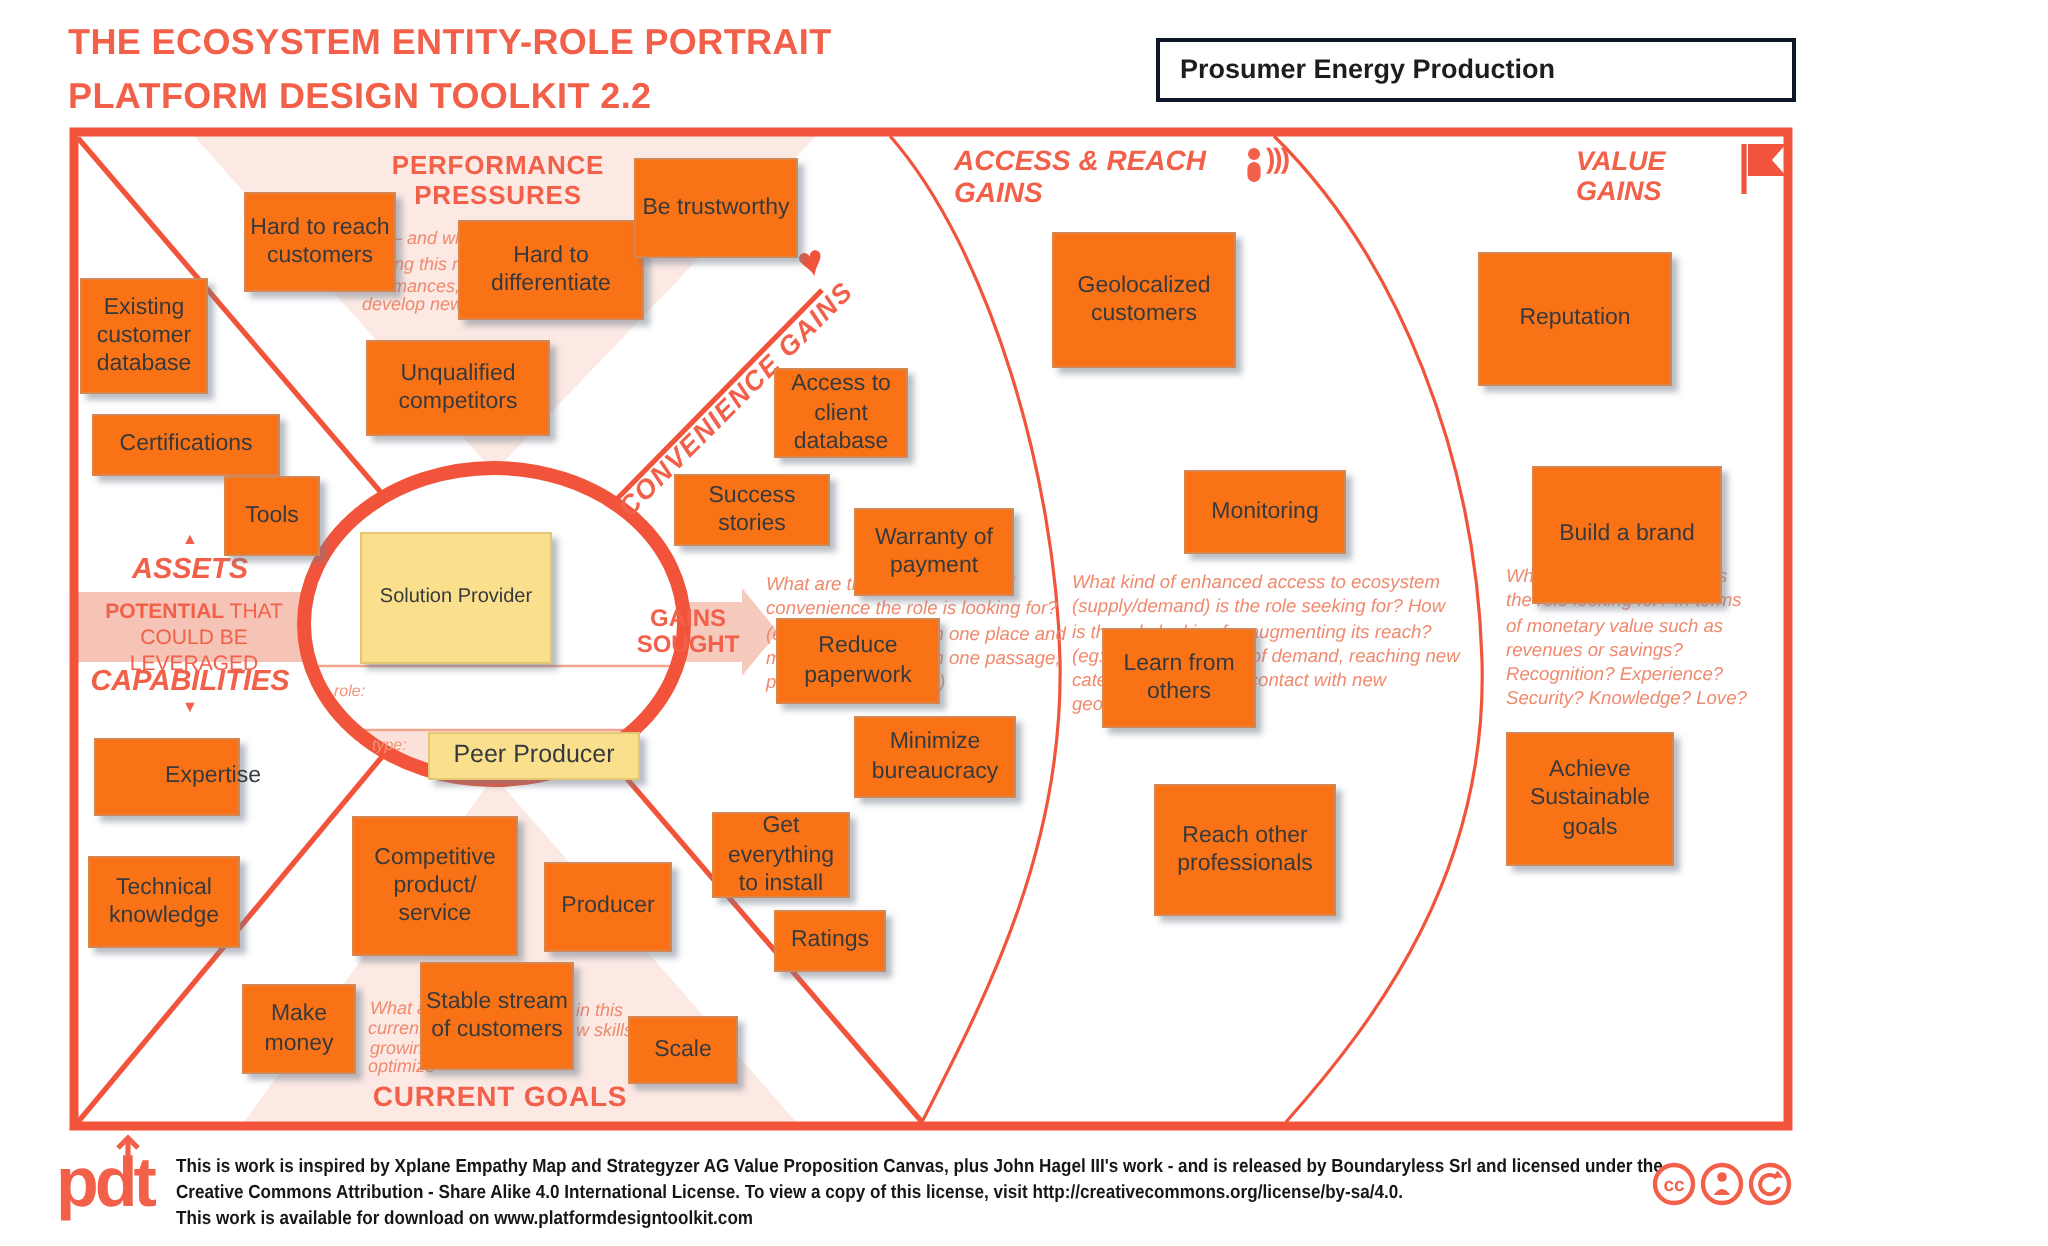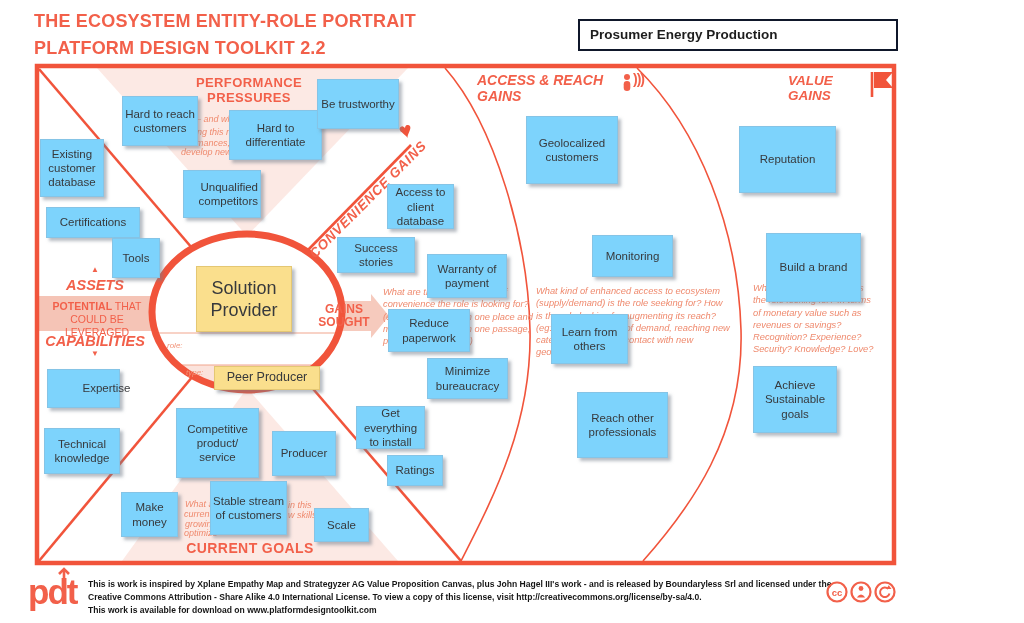--- a/index.html
+++ b/index.html
@@ -7,21 +7,21 @@
         font-family:"Liberation Sans",sans-serif;}
   .abs{position:absolute;}
   svg.backdrop{position:absolute;left:0;top:0;z-index:1;}
   .title{left:34px;top:8px;font-size:18px;font-weight:bold;color:#F2604A;line-height:1.5;letter-spacing:.2px;z-index:4;}
   .rolebox{left:578px;top:19px;width:306px;height:20px;border:2px solid #0f172a;background:#fff;
            padding:4px 0 4px 10px;font-size:13.5px;font-weight:bold;color:#1d1d1d;z-index:4;line-height:20px;}
   .seclabel{color:#F2604A;font-weight:bold;text-align:center;z-index:2;}
   .ital{font-style:italic;}
   .prompt{position:absolute;font-style:italic;color:#EF8A6E;font-size:9.3px;line-height:1.32;z-index:2;}
   .frag{position:absolute;font-style:italic;color:#EF8A6E;font-size:9px;z-index:2;white-space:nowrap;}
-  .note{position:absolute;z-index:3;background:#7dd3fc;border:1px solid rgba(150,170,190,.35);
+  .note{position:absolute;z-index:3;background:#f97316;border:1px solid rgba(150,170,190,.35);
         box-shadow:3px 3px 3px rgba(115,125,140,.5);display:flex;align-items:center;justify-content:center;
         text-align:center;font-size:11.5px;line-height:1.22;color:#37393c;padding:2px;box-sizing:border-box;}
   .note.yellow{background:#FADF8D;border-color:rgba(205,175,90,.5);}
   .fieldlbl{position:absolute;font-style:italic;color:#F2957B;font-size:8px;z-index:2;}
   .tri{position:absolute;color:#F2604A;font-size:8px;text-align:center;z-index:2;line-height:1;}
   .footer-line{position:absolute;left:88px;font-size:9.5px;font-weight:bold;color:#161616;white-space:nowrap;
                transform:scaleX(.9);transform-origin:0 0;z-index:4;}
   .logo{left:28px;top:574px;font-size:35px;font-weight:bold;color:#F2604A;letter-spacing:-2px;z-index:4;line-height:1;}
   .heart{left:399px;top:120px;font-size:22px;color:#F1543B;transform:rotate(-14deg);z-index:2;line-height:1;}
   .waves{left:633px;top:71px;font-size:14px;font-weight:bold;color:#F2604A;letter-spacing:-1px;z-index:2;}
@@ -109,27 +109,27 @@
   <div class="frag" style="left:184px;top:509px;">current m</div>
   <div class="frag" style="left:185px;top:519px;">growing</div>
   <div class="frag" style="left:184px;top:528px;">optimize</div>
   <div class="frag" style="left:288px;top:500px;">in this</div>
   <div class="frag" style="left:288px;top:510px;">w skills,</div>
 
   <div class="prompt" style="left:383px;top:286px;width:154px;">What are the gains in terms of convenience the role is looking for? (eg: find everything in one place and manage everything in one passage, pay in one way, etc...)</div>
   <div class="prompt" style="left:536px;top:285px;width:194px;">What kind of enhanced access to ecosystem (supply/demand) is the role seeking for? How is the role looking for augmenting its reach? (eg: find more niches of demand, reaching new categories, getting in contact with new geographies...)</div>
   <div class="prompt" style="left:753px;top:282px;width:122px;">What kind of value gains is the role looking for? In terms of monetary value such as revenues or savings? Recognition? Experience? Security? Knowledge? Love?</div>
 
-  <div class="note yellow" style="left:196px;top:266px;width:96px;height:66px;font-size:18px;line-height:1.25;">Solution Provider</div>
+  <div class="note yellow" style="left:180px;top:266px;width:96px;height:66px;font-size:10px;line-height:1.25;">Solution Provider</div>
   <div class="note yellow" style="left:214px;top:366px;width:106px;height:24px;font-size:12.5px;">Peer Producer</div>
 
   <div class="note" style="left:122px;top:96px;width:76px;height:50px;">Hard to reach customers</div>
   <div class="note" style="left:229px;top:110px;width:93px;height:50px;">Hard to differentiate</div>
   <div class="note" style="left:317px;top:79px;width:82px;height:50px;">Be trustworthy</div>
-  <div class="note" style="left:183px;top:170px;width:78px;height:48px;text-align:right;">Unqualified competitors</div>
+  <div class="note" style="left:183px;top:170px;width:92px;height:48px;">Unqualified competitors</div>
 
   <div class="note" style="left:40px;top:139px;width:64px;height:58px;">Existing customer database</div>
   <div class="note" style="left:46px;top:207px;width:94px;height:31px;">Certifications</div>
   <div class="note" style="left:112px;top:238px;width:48px;height:40px;">Tools</div>
 
   <div class="note" style="left:47px;top:369px;width:73px;height:39px;padding-left:48px;">Expertise</div>
   <div class="note" style="left:44px;top:428px;width:76px;height:46px;">Technical knowledge</div>
 
   <div class="note" style="left:176px;top:408px;width:83px;height:70px;">Competitive product/ service</div>
   <div class="note" style="left:272px;top:431px;width:64px;height:45px;">Producer</div>

